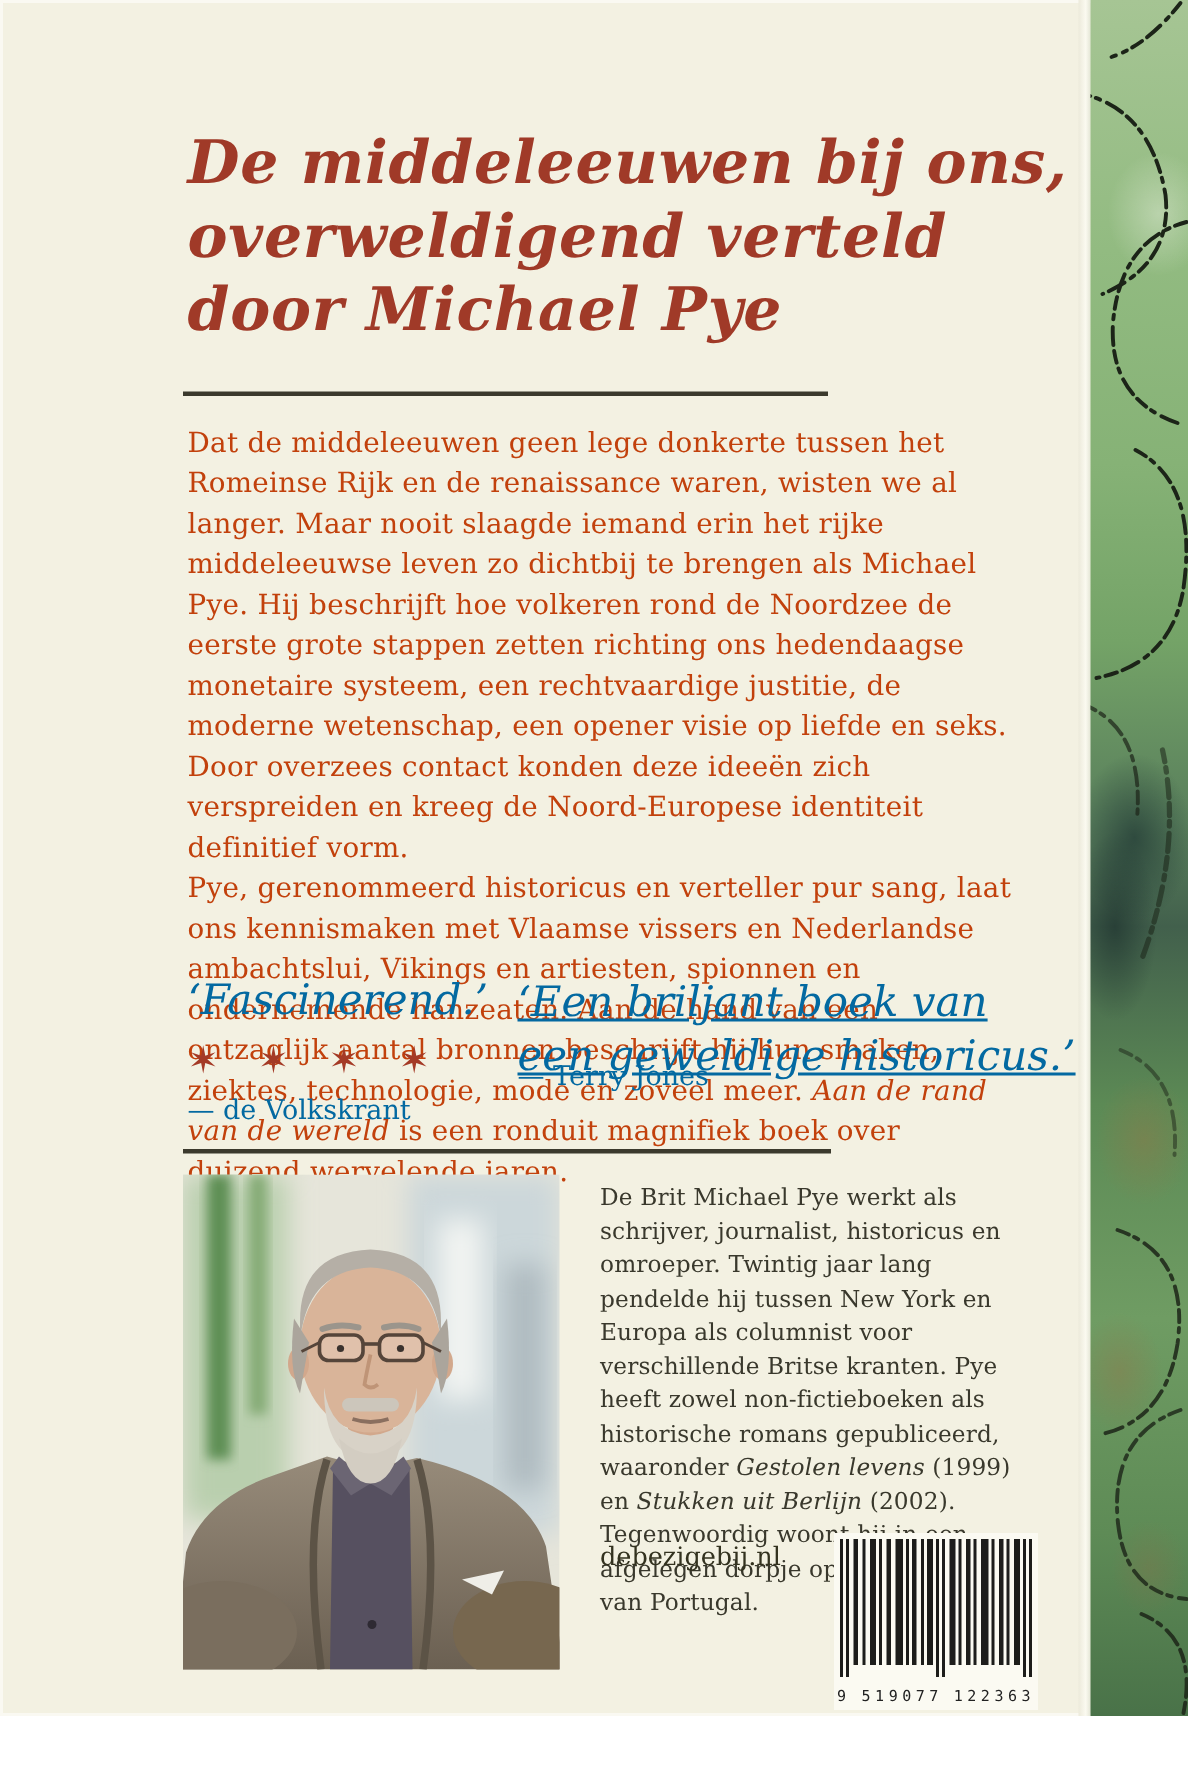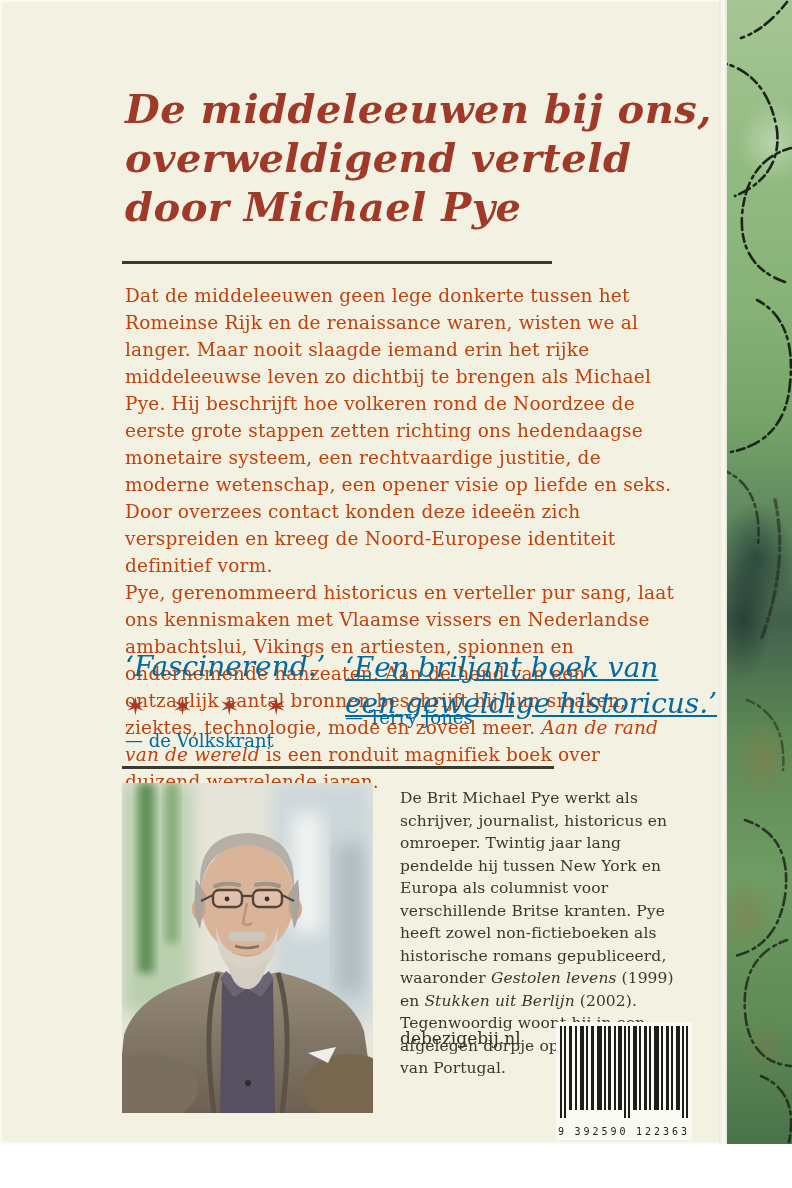--- a/index.html
+++ b/index.html
@@ -220,18 +220,18 @@
           <rect x="105" y="4" width="2" height="84"></rect>
         <rect x="110" y="4" width="3" height="84"></rect>
           <rect x="115" y="4" width="2" height="84"></rect>
         <rect x="120" y="4" width="4" height="84"></rect>
         <rect x="126" y="4" width="2" height="92"></rect>
           <rect x="130" y="4" width="2" height="92"></rect>
       </g>
     </svg>
     <div class="barcode-digits">
       <span>9</span>
-      <span>392590</span>
+      <span>519077</span>
       <span>122363</span>
     </div>
   </div>
 
 </div>
 
 </body></html>

